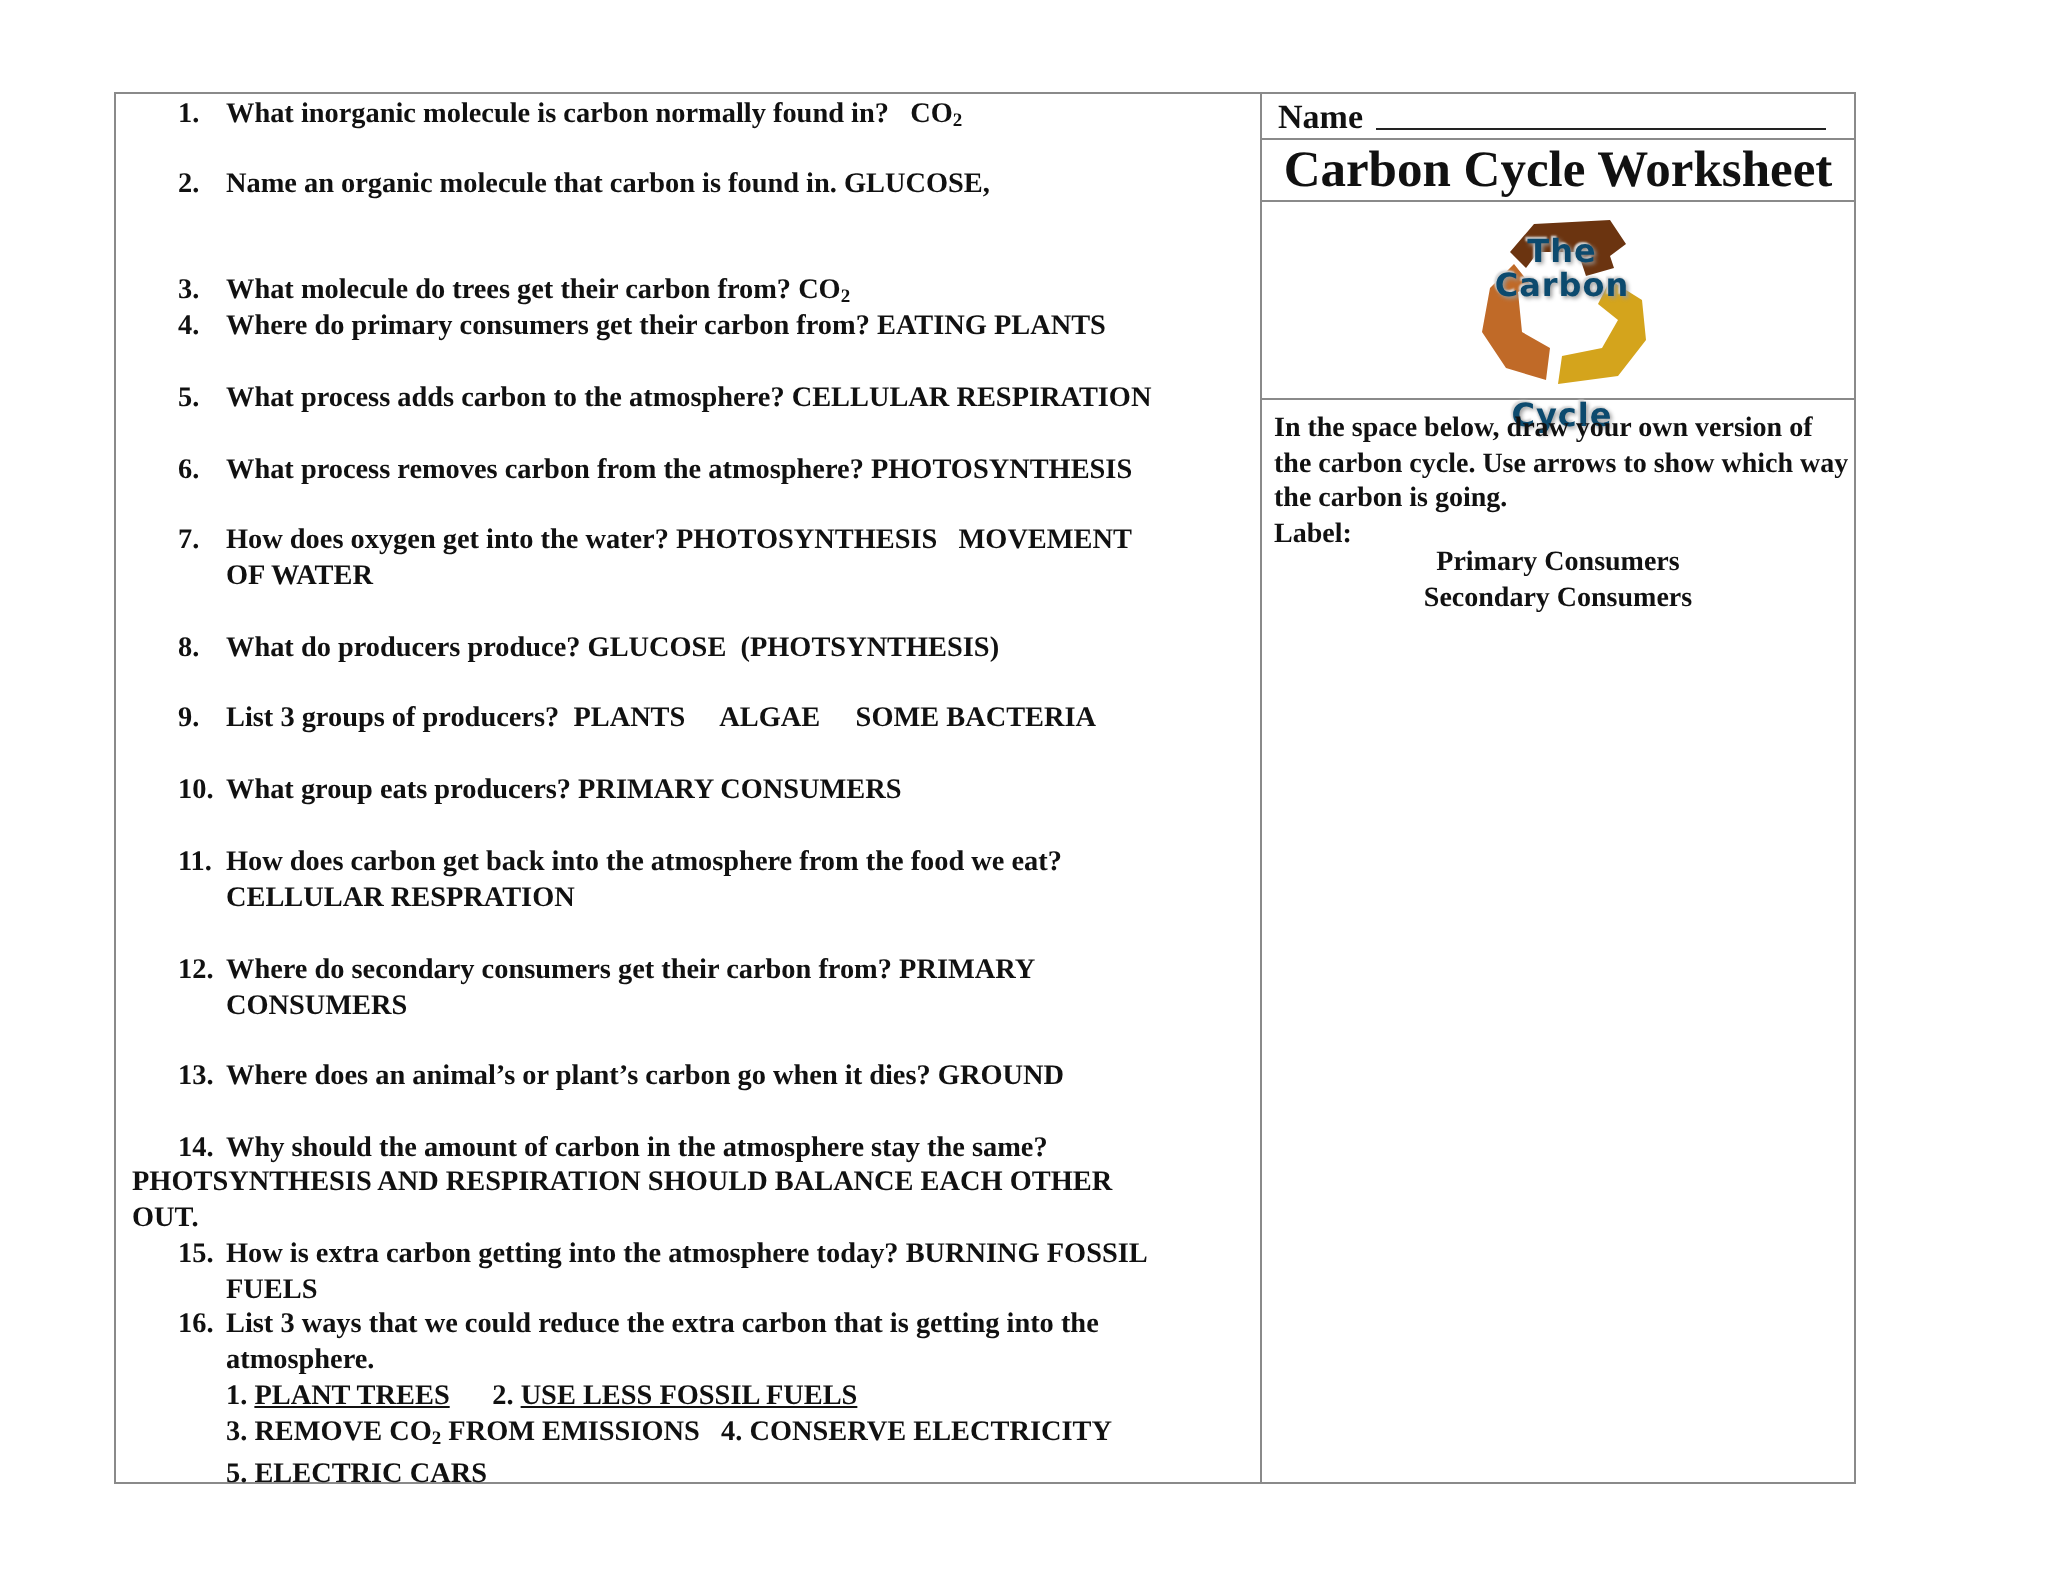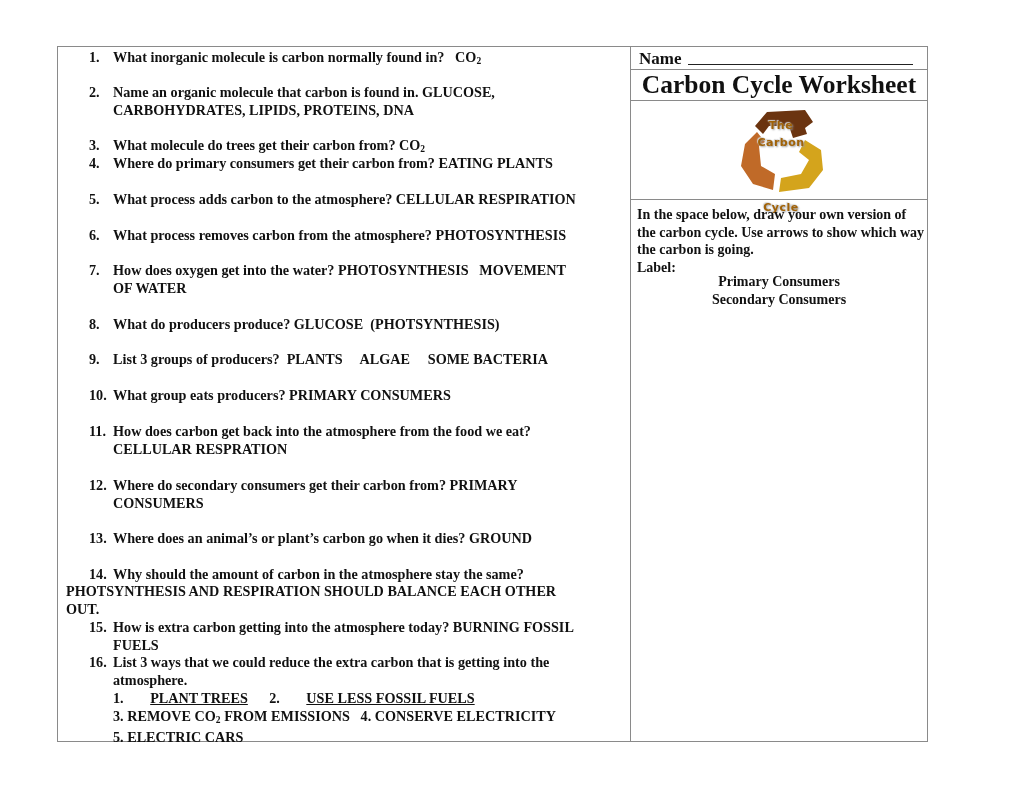--- a/index.html
+++ b/index.html
@@ -7,49 +7,49 @@
          font-family:"Liberation Serif", "DejaVu Serif", serif; color:#111; }
   .sheet { position:absolute; left:57px; top:46px; width:871px; height:696px;
            border:1px solid #8a8a8a; box-sizing:border-box; }
   .left { position:absolute; left:0; top:0; width:573px; height:100%;
           border-right:1px solid #8a8a8a; box-sizing:border-box; }
   .right { position:absolute; left:573px; top:0; right:0; height:100%; }
   .q { position:absolute; font-weight:bold; font-size:14.2px; line-height:17.5px; white-space:nowrap; }
   .q .num { position:absolute; left:0; }
   .q .txt { position:absolute; left:24px; }
   .sub { font-size:9.5px; vertical-align:-2px; }
-  .u { text-decoration:underline;margin-left:23px; }
+  .u { text-decoration:underline; }
   .r-row { position:absolute; left:0; right:0; border-bottom:1px solid #8a8a8a; }
   .name-row { top:0; height:22px; }
   .title-row { top:22px; height:31px; }
   .logo-row { top:53px; height:99px; }
   .name { position:absolute; left:8px; top:2px; font-weight:bold; font-size:17px; }
   .name-line { position:absolute; left:57px; right:14px; top:17px; border-bottom:1.5px solid #222; }
   .title { position:absolute; left:0; right:0; top:0; text-align:center; font-weight:bold; font-size:25.5px; line-height:31px; }
   .instr { position:absolute; left:6px; top:159px; width:290px; font-weight:bold; font-size:14px; line-height:17.5px; }
   .labels { position:absolute; left:0; right:0; top:226px; text-align:center; font-weight:bold; font-size:14px; line-height:17.8px; }
   .logo { position:absolute; left:104px; top:4px; width:92px; height:92px; }
-  .logo-text { position:absolute; left:0; right:0; text-align:center; font-family:"DejaVu Sans", sans-serif; font-weight:bold; font-size:11px; color:#a16207;
+  .logo-text { position:absolute; left:0; right:0; text-align:center; font-family:"DejaVu Sans", sans-serif; font-weight:bold; font-size:16px; color:#0c4a6e;
                text-shadow: 1px 1px 2px #9a9a9a, -1px -1px 1px #d8d8d8; letter-spacing:0.5px; line-height:16px; }
 </style>
 </head>
 <body>
 
 <div class="sheet">
 
   <div class="left">
 
     <div class="q" style="top:2px;left:31px;">
       <span class="num">1.</span>
       <span class="txt"><span>What inorganic molecule is carbon normally found in?</span>&nbsp;&nbsp; <span>CO</span><span class="sub">2</span></span>
     </div>
 
     <div class="q" style="top:37px;left:31px;">
       <span class="num">2.</span>
-      <span class="txt"><span>Name an organic molecule that carbon is found in.</span> <span>GLUCOSE,</span><br><span>CARBOHYDRATES, LIPIDS, PROTEINS, DNA</span></span>
+      <span class="txt"><span>Name an organic molecule that carbon is found in.</span> <span>GLUCOSE,</span><br></span>
     </div>
 
     <div class="q" style="top:90px;left:31px;">
       <span class="num">3.</span>
       <span class="txt"><span>What molecule do trees get their carbon from?</span> <span>CO</span><span class="sub">2</span></span>
     </div>
 
     <div class="q" style="top:108px;left:31px;">
       <span class="num">4.</span>
       <span class="txt"><span>Where do primary consumers get their carbon from?</span> <span>EATING PLANTS</span></span>

